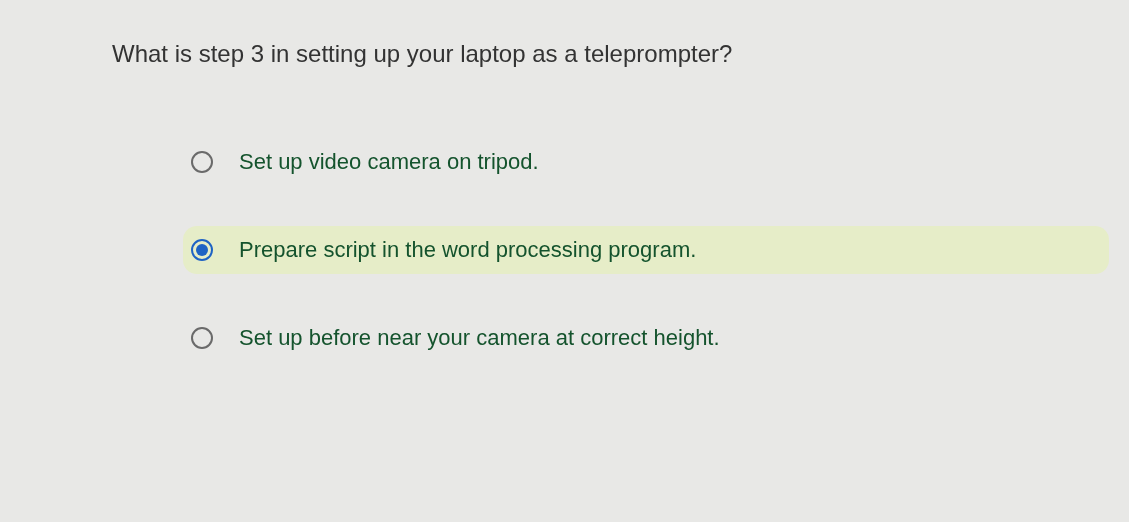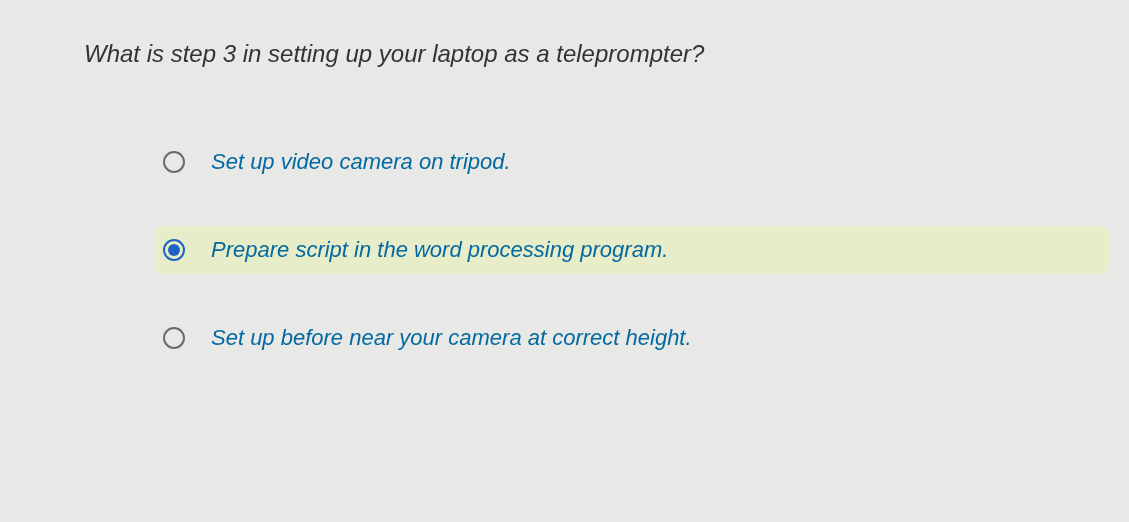--- a/index.html
+++ b/index.html
@@ -6,43 +6,42 @@
     body {
       width: 1129px;
       height: 522px;
       background: #e8e8e6;
       font-family: "Segoe UI", Arial, sans-serif;
       color: #3a3a3a;
       padding: 40px 0 0 0;
       overflow: hidden;
     }
     .content {
-      padding-left: 84px;
+      padding-left: 112px;
       padding-right: 60px;
-      font-style: italic;
     }
     .question {
       font-size: 24px;
       font-weight: 400;
       color: #333;
       margin-bottom: 70px;
     }
     .options {
       padding-left: 75px;
     }
     .option-row {
       display: flex;
       align-items: center;
       margin-bottom: 40px;
       height: 48px;
       padding-left: 4px;
     }
     .option-row.selected {
       background: #e6edc8;
-      border-radius: 8px;
+      border-radius: 14px;
       margin-left: -4px;
       padding-left: 8px;
       margin-right: -40px;
     }
     .radio {
       width: 22px;
       height: 22px;
       border: 2px solid #6a6a6a;
       border-radius: 50%;
       margin-right: 26px;
@@ -57,21 +56,21 @@
       border-color: #1e63c4;
     }
     .radio-dot {
       width: 12px;
       height: 12px;
       border-radius: 50%;
       background: #1e63c4;
     }
     .option-label {
       font-size: 22px;
-      color: #0369a1;
+      color: #14532d;
       cursor: pointer;
     }
   </style>
 </head>
 <body>
 
 <div class="content">
   <div class="question">What is step 3 in setting up your laptop as a teleprompter?</div>
 
   <div class="options">

